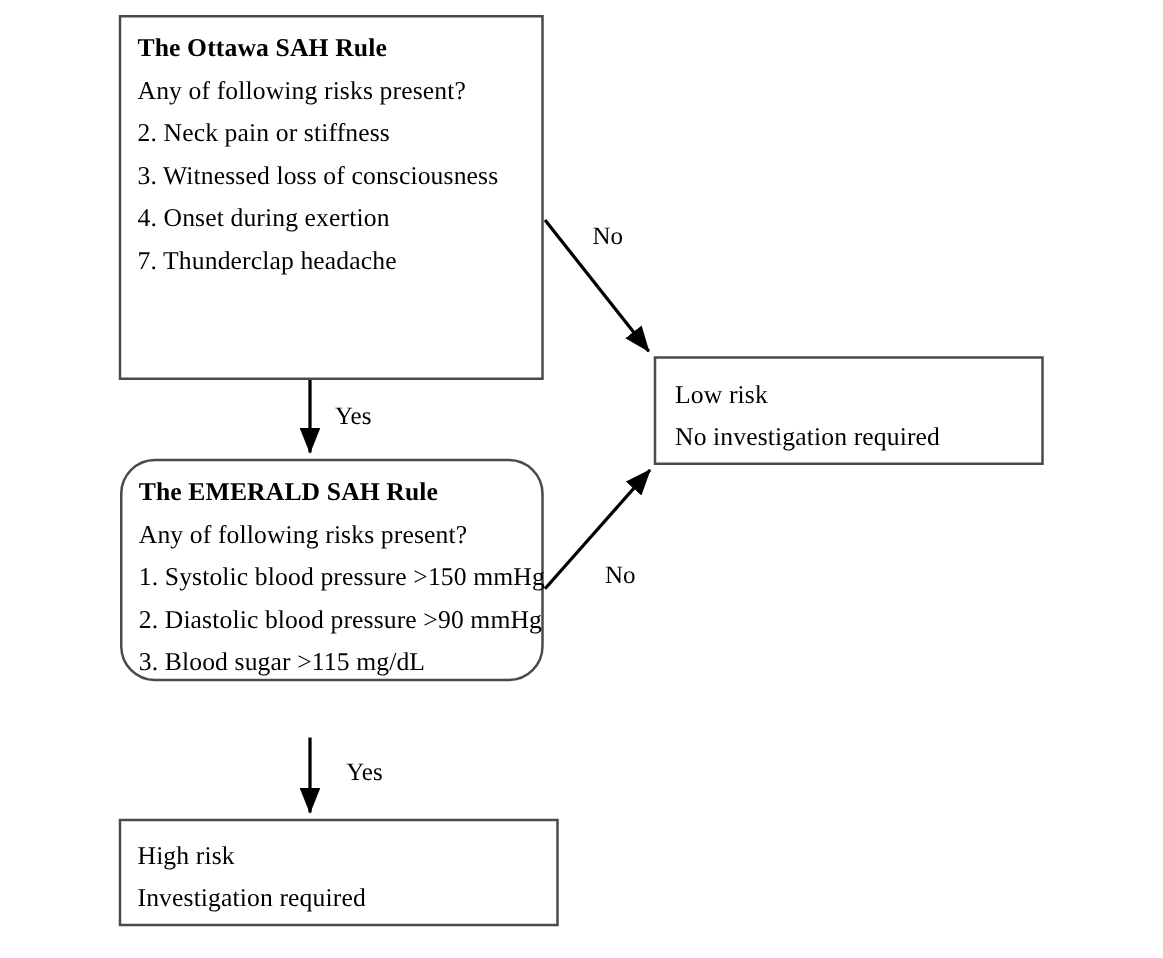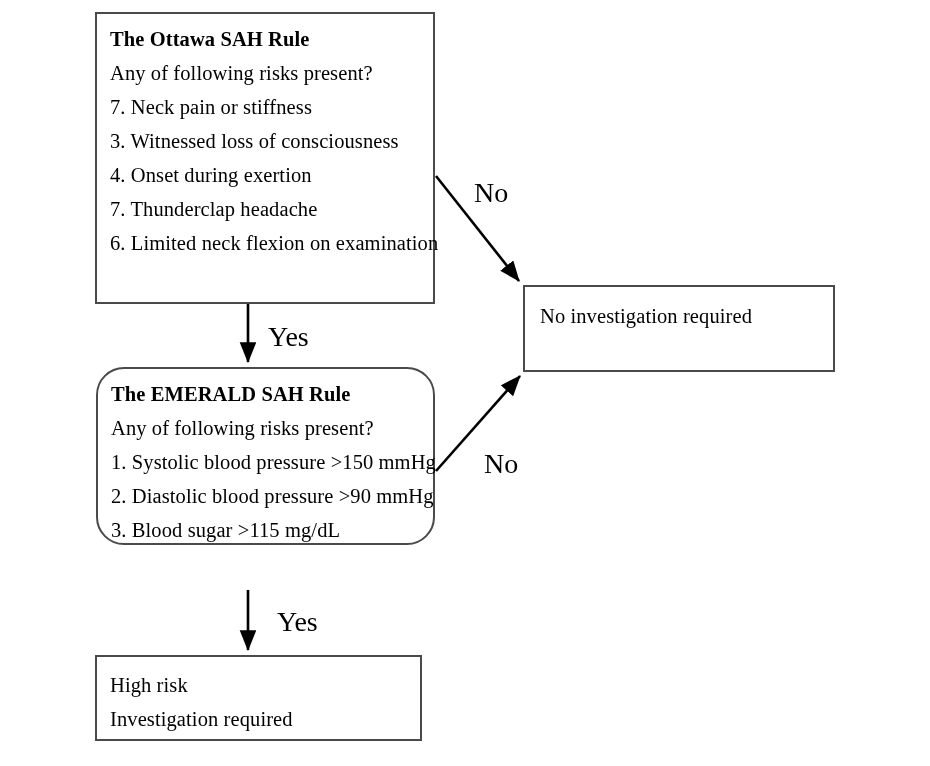--- a/index.html
+++ b/index.html
@@ -44,29 +44,29 @@
     font-size: 20.5px;
     line-height: 34px;
     white-space: nowrap;
     letter-spacing: 0.1px;
   }
   .line.heading {
     font-weight: bold;
   }
   .edge-label {
     position: absolute;
-    font-size: 28px;
+    font-size: 20px;
     line-height: 1;
     white-space: nowrap;
   }
   
   #node-ottawa   { left: 95px;  top: 12px;  width: 340px; height: 292px; }
   #node-emerald  { left: 96px;  top: 367px; width: 339px; height: 178px; border-radius: 28px; }
   #node-lowrisk  { left: 523px; top: 285px; width: 312px; height: 87px;  }
-  #node-highrisk { left: 95px;  top: 655px; width: 327px; height: 86px;  }
+  #node-highrisk { left: 95px;  top: 655px; width: 352px; height: 86px;  }
 
   #node-lowrisk .lines  { top: 12px; left: 15px; }
   #node-highrisk .lines { top: 11px; left: 13px; }
 
   
   #label-no-1  { left: 474px; top: 179px; }
   #label-yes-1 { left: 268px; top: 323px; }
   #label-no-2  { left: 484px; top: 450px; }
   #label-yes-2 { left: 277px; top: 608px; }
 </style>
@@ -88,40 +88,40 @@
 
     <line x1="436" y1="471" x2="520" y2="376" stroke="#000000" stroke-width="2.6" marker-end="url(#arrowhead)"></line>
 
     <line x1="248" y1="590" x2="248" y2="650" stroke="#000000" stroke-width="2.6" marker-end="url(#arrowhead)"></line>
   </svg>
 
   <div class="node" id="node-ottawa">
     <div class="lines">
       <div class="line heading">The Ottawa SAH Rule</div>
       <div class="line">Any of following risks present?</div>
-      <div class="line">7. Neck pain or stiffness</div>
+      <div class="line">2. Neck pain or stiffness</div>
       <div class="line">3. Witnessed loss of consciousness</div>
       <div class="line">4. Onset during exertion</div>
       <div class="line">7. Thunderclap headache</div>
-      <div class="line">6. Limited neck flexion on examination</div>
     </div>
   </div>
 
   <div class="node" id="node-emerald">
     <div class="lines">
       <div class="line heading">The EMERALD SAH Rule</div>
       <div class="line">Any of following risks present?</div>
       <div class="line">1. Systolic blood pressure &gt;150 mmHg</div>
       <div class="line">2. Diastolic blood pressure &gt;90 mmHg</div>
       <div class="line">3. Blood sugar &gt;115 mg/dL</div>
     </div>
   </div>
 
   <div class="node" id="node-lowrisk">
     <div class="lines">
+      <div class="line">Low risk</div>
       <div class="line">No investigation required</div>
     </div>
   </div>
 
   <div class="node" id="node-highrisk">
     <div class="lines">
       <div class="line">High risk</div>
       <div class="line">Investigation required</div>
     </div>
   </div>

